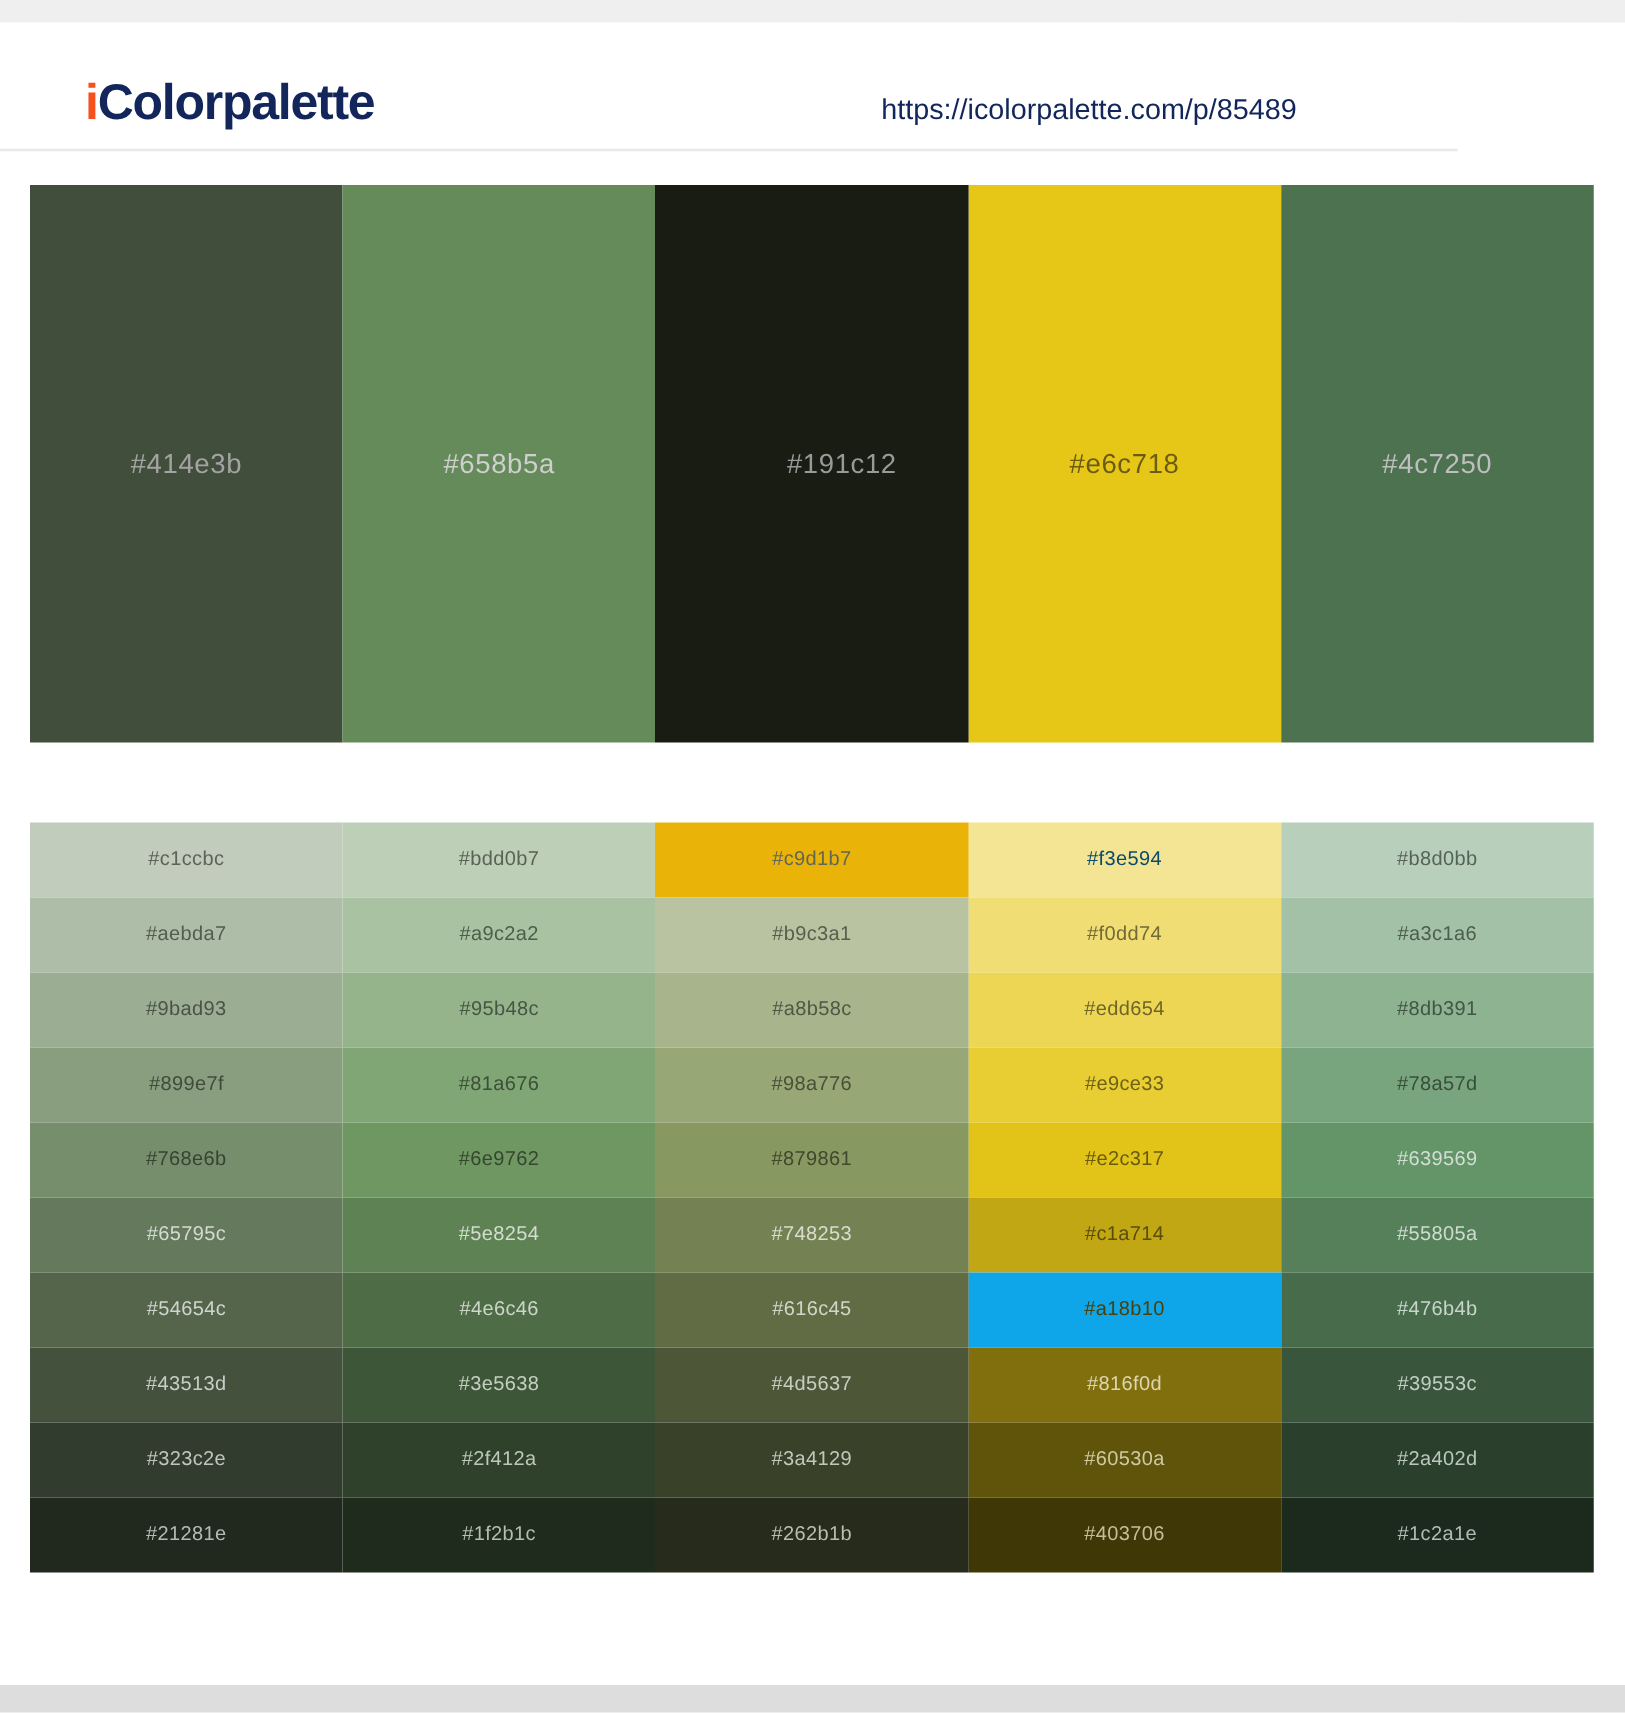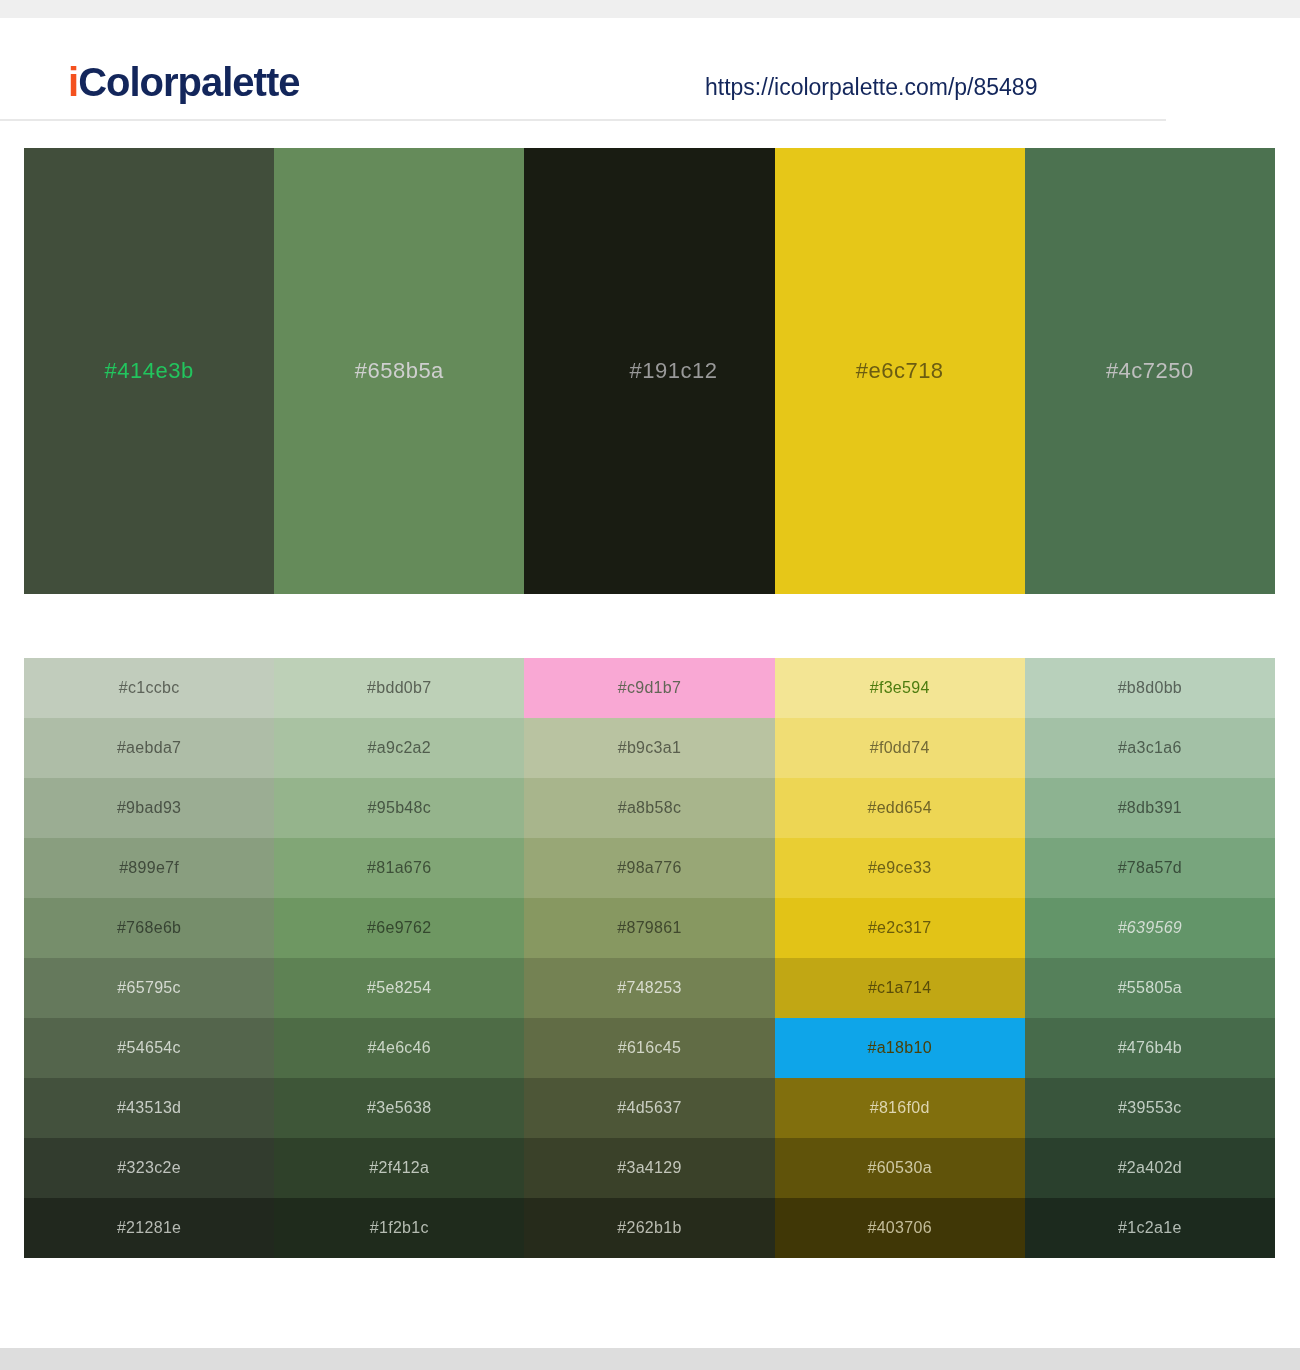--- a/index.html
+++ b/index.html
@@ -123,42 +123,42 @@
 
 <div class="header">
   <div class="logo">
     <span class="logo-i">i</span><span class="logo-rest">Colorpalette</span>
   </div>
   <div class="page-url">https://icolorpalette.com/p/85489</div>
 </div>
 
 <div class="swatch-strip" id="swatch-strip">
     <div class="swatch" style="background: rgb(65, 78, 59);">
-      <span class="swatch-label" style="color: #22c55e;">#414e3b</span>
+      <span class="swatch-label" style="color: #a3a3a3;">#414e3b</span>
     </div>
     <div class="swatch" style="background: rgb(101, 139, 90);">
       <span class="swatch-label" style="color: rgb(207, 207, 207);">#658b5a</span>
     </div>
     <div class="swatch" style="background: rgb(25, 28, 18); padding-left: 48px;">
       <span class="swatch-label" style="color: rgb(153, 153, 153);">#191c12</span>
     </div>
     <div class="swatch" style="background: rgb(230, 199, 24);">
       <span class="swatch-label" style="color: rgb(107, 92, 18);">#e6c718</span>
     </div>
     <div class="swatch" style="background: rgb(76, 114, 80);">
       <span class="swatch-label" style="color: rgb(191, 191, 191);">#4c7250</span>
     </div>
   </div>
 
 <div class="tints-table" id="tints-table">
     <div class="tint-row">
       <div class="tint-cell" style="background: rgb(193, 204, 188); color: rgb(93, 99, 89);">#c1ccbc</div>
       <div class="tint-cell" style="background: rgb(189, 208, 183); color: rgb(90, 98, 86);">#bdd0b7</div>
-      <div class="tint-cell" style="background: #f9a8d4; color: rgb(98, 102, 86);">#c9d1b7</div>
-      <div class="tint-cell" style="background: rgb(243, 229, 148); color: #4d7c0f;">#f3e594</div>
+      <div class="tint-cell" style="background: #eab308; color: rgb(98, 102, 86);">#c9d1b7</div>
+      <div class="tint-cell" style="background: rgb(243, 229, 148); color: #0c4a6e;">#f3e594</div>
       <div class="tint-cell" style="background: rgb(184, 208, 187); color: rgb(87, 98, 89);">#b8d0bb</div>
     </div>
     <div class="tint-row">
       <div class="tint-cell" style="background: rgb(174, 189, 167); color: rgb(84, 91, 79);">#aebda7</div>
       <div class="tint-cell" style="background: rgb(169, 194, 162); color: rgb(80, 93, 77);">#a9c2a2</div>
       <div class="tint-cell" style="background: rgb(185, 195, 161); color: rgb(89, 94, 77);">#b9c3a1</div>
       <div class="tint-cell" style="background: rgb(240, 221, 116); color: rgb(115, 106, 55);">#f0dd74</div>
       <div class="tint-cell" style="background: rgb(163, 193, 166); color: rgb(77, 93, 79);">#a3c1a6</div>
     </div>
     <div class="tint-row">
@@ -173,21 +173,21 @@
       <div class="tint-cell" style="background: rgb(129, 166, 118); color: rgb(61, 79, 56);">#81a676</div>
       <div class="tint-cell" style="background: rgb(152, 167, 118); color: rgb(72, 80, 56);">#98a776</div>
       <div class="tint-cell" style="background: rgb(233, 206, 51); color: rgb(109, 97, 24);">#e9ce33</div>
       <div class="tint-cell" style="background: rgb(120, 165, 125); color: rgb(57, 78, 59);">#78a57d</div>
     </div>
     <div class="tint-row">
       <div class="tint-cell" style="background: rgb(118, 142, 107); color: rgb(55, 67, 51);">#768e6b</div>
       <div class="tint-cell" style="background: rgb(110, 151, 98); color: rgb(52, 71, 46);">#6e9762</div>
       <div class="tint-cell" style="background: rgb(135, 152, 97); color: rgb(64, 72, 46);">#879861</div>
       <div class="tint-cell" style="background: rgb(226, 195, 23); color: rgb(105, 91, 11);">#e2c317</div>
-      <div class="tint-cell" style="background: rgb(99, 149, 105); color: rgb(210, 221, 211); font-style: italic;">#639569</div>
+      <div class="tint-cell" style="background: rgb(99, 149, 105); color: rgb(210, 221, 211);">#639569</div>
     </div>
     <div class="tint-row">
       <div class="tint-cell" style="background: rgb(101, 121, 92); color: rgb(213, 218, 210);">#65795c</div>
       <div class="tint-cell" style="background: rgb(94, 130, 84); color: rgb(211, 220, 207);">#5e8254</div>
       <div class="tint-cell" style="background: rgb(116, 130, 83); color: rgb(217, 220, 207);">#748253</div>
       <div class="tint-cell" style="background: rgb(193, 167, 20); color: rgb(89, 77, 9);">#c1a714</div>
       <div class="tint-cell" style="background: rgb(85, 128, 90); color: rgb(206, 219, 208);">#55805a</div>
     </div>
     <div class="tint-row">
       <div class="tint-cell" style="background: rgb(84, 101, 76); color: rgb(207, 213, 204);">#54654c</div>

